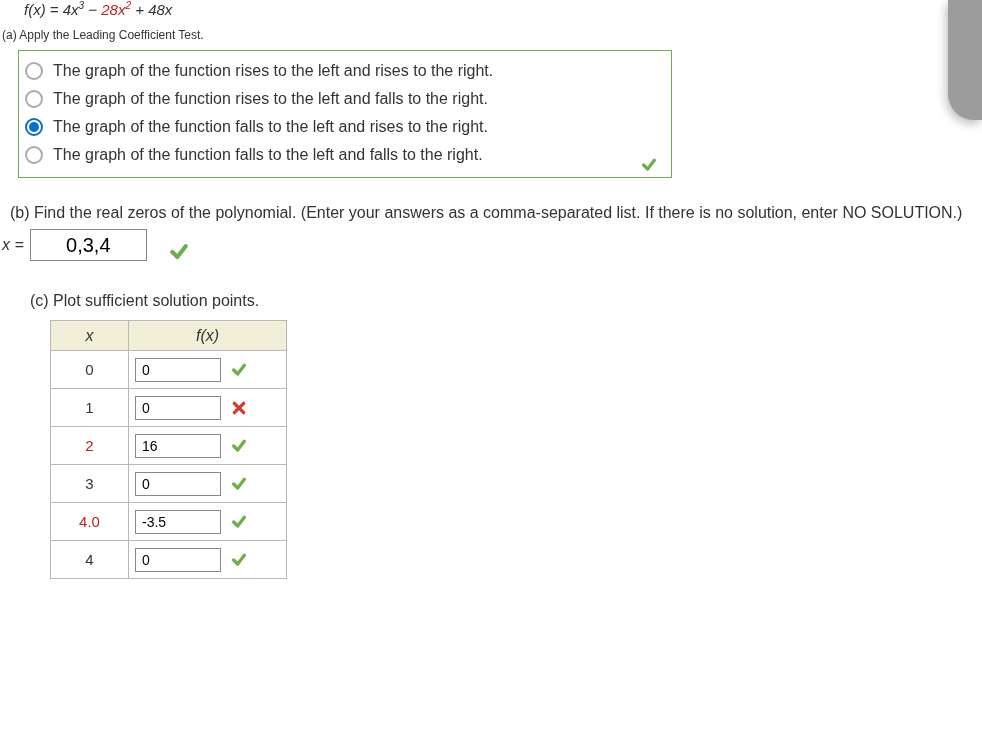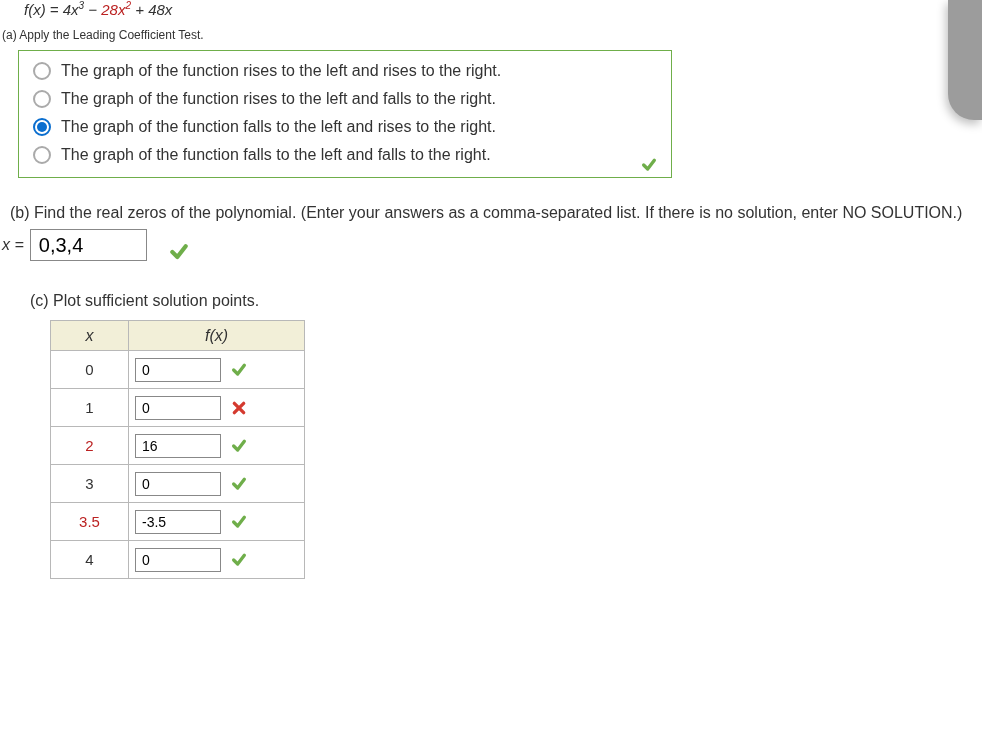--- a/index.html
+++ b/index.html
@@ -17,21 +17,21 @@
     padding: 0 12px 6px 24px;
     font-size: 15px;
   }
   .eq-red { color: #b22; }
   sup { font-size: 10px; }
   .part-label { padding: 4px 0 8px 2px; font-size: 12px; color: #333; }
   .answer-box-a {
     border: 1px solid #6fae4a;
     margin: 0 0 0 18px;
     width: 654px;
-    padding: 6px 0 8px 8px;
+    padding: 6px 0 8px 0;
     position: relative;
   }
   .radio-row {
     display: flex;
     align-items: center;
     padding: 5px 6px;
     font-size: 16px;
     color: #333;
   }
   .radio-outer {
@@ -58,38 +58,39 @@
   }
   .part-b-text { padding: 24px 8px 2px 10px; font-size: 16px; color: #333; line-height: 1.4; }
   .x-row { display: flex; align-items: center; padding: 2px 0 0 2px; }
   .x-label { font-style: italic; font-size: 16px; margin-right: 6px; }
   .x-input {
     border: 1px solid #888;
     font-size: 20px;
     padding: 4px 8px;
     width: 117px;
     height: 32px;
+    text-align: center;
   }
   .check-b { margin-left: 22px; margin-top: 14px; }
   .part-c-text { padding: 30px 0 10px 2px; font-size: 16px; color: #333; margin-left: 28px; }
   .table-wrap { margin-left: 50px; }
   table.pts { border-collapse: collapse; }
   table.pts th, table.pts td {
     border: 1px solid #b8b8b8;
     text-align: center;
     vertical-align: middle;
   }
   table.pts th {
     background: #f2efd8;
     font-style: italic;
     font-weight: normal;
     height: 30px;
   }
   table.pts th.xh { width: 78px; }
-  table.pts th.fxh { width: 176px; }
+  table.pts th.fxh { width: 158px; }
   table.pts td { height: 38px; }
   td.xcell { font-size: 15px; }
   td.xcell.red { color: #b22; }
   td.fxcell { padding: 0 6px; }
   .cell-inner { display: flex; align-items: center; gap: 10px; }
   .small-input {
     border: 1px solid #888;
     font-size: 14px;
     padding: 3px 6px;
     width: 86px;
@@ -214,21 +215,21 @@
               <input type="text" class="small-input" value="0" style="">
               <span>
                 <svg class="icon-check" viewBox="0 0 24 24">
                   <path fill="none" stroke="#6fae4a" stroke-width="5" stroke-linecap="round" stroke-linejoin="round" d="M4 12 L10 18 L20 5"></path>
                 </svg>
               </span>
             </div>
           </td>
         </tr>
         <tr>
-          <td class="xcell red">3.5</td>
+          <td class="xcell red">4.0</td>
           <td class="fxcell">
             <div class="cell-inner">
               <input type="text" class="small-input" value="-3.5" style="">
               <span>
                 <svg class="icon-check" viewBox="0 0 24 24">
                   <path fill="none" stroke="#6fae4a" stroke-width="5" stroke-linecap="round" stroke-linejoin="round" d="M4 12 L10 18 L20 5"></path>
                 </svg>
               </span>
             </div>
           </td>

